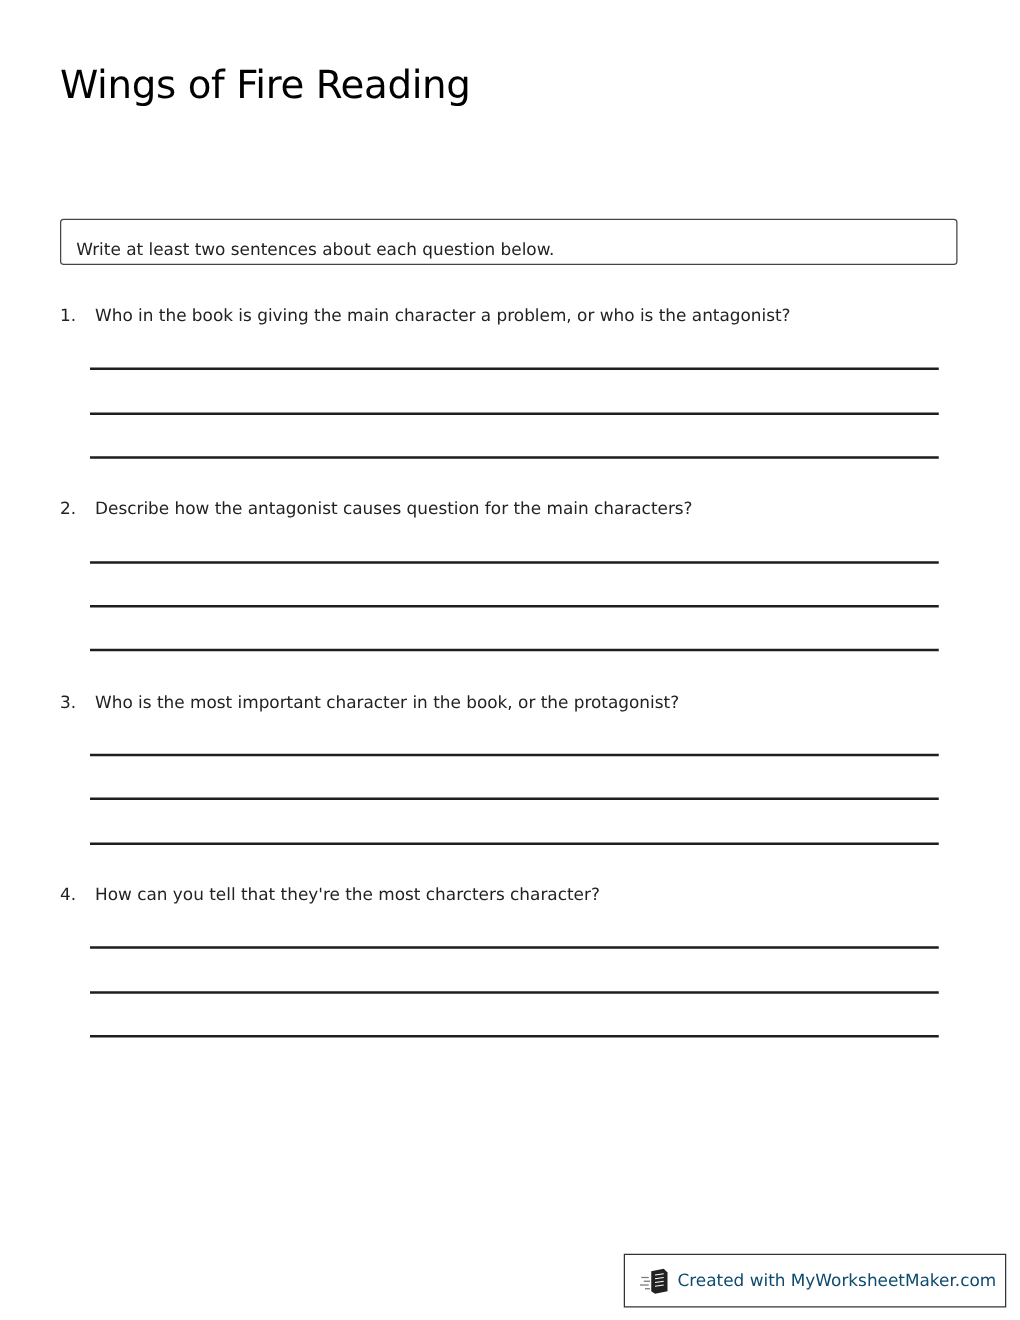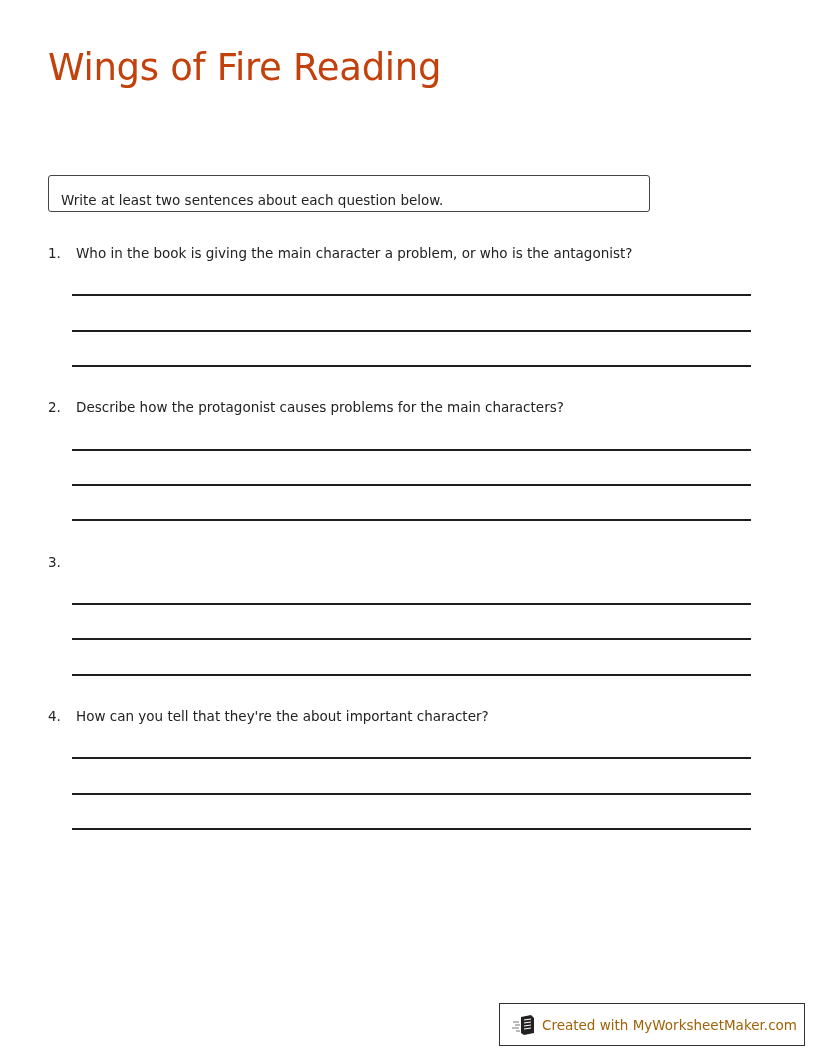--- a/index.html
+++ b/index.html
@@ -1,23 +1,23 @@
 <!DOCTYPE html>
 <html><head>
   <meta charset="utf-8">
   <style>
     html, body { margin: 0; padding: 0; background: #ffffff; }
     body { width: 816px; height: 1056px; position: relative; overflow: hidden; font-family: "DejaVu Sans", sans-serif; color: #222; }
-    .title { position: absolute; left: 48px; top: 48px; font-size: 37px; line-height: 40px; font-weight: normal; color: #c2410c; margin: 0; letter-spacing: -0.3px; }
-    .instructions { position: absolute; left: 48px; top: 175px; width: 602px; height: 37px; box-sizing: border-box; border: 1.5px solid #444; border-radius: 3px; padding: 12px 0 0 12px; display: flex; align-items: center; font-size: 13.5px; color: #222; }
+    .title { position: absolute; left: 48px; top: 48px; font-size: 31px; line-height: 40px; font-weight: normal; color: #000000; margin: 0; letter-spacing: -0.3px; }
+    .instructions { position: absolute; left: 48px; top: 175px; width: 718px; height: 37px; box-sizing: border-box; border: 1.5px solid #444; border-radius: 3px; padding: 12px 0 0 12px; display: flex; align-items: center; font-size: 13.5px; color: #222; }
     .question { position: absolute; left: 48px; width: 720px; }
     .q-text { display: flex; font-size: 13.5px; line-height: 18px; color: #222; }
     .q-num { width: 28px; flex: 0 0 28px; }
     .answer-line { position: absolute; left: 24px; width: 679px; height: 0; border-top: 2px solid #1e1e1e; }
-    .footer { position: absolute; left: 499px; top: 1003px; width: 306px; height: 43px; box-sizing: border-box; border: 1px solid #333; display: flex; align-items: center; padding-left: 12px; font-size: 13.5px; color: #a16207; }
+    .footer { position: absolute; left: 499px; top: 1003px; width: 306px; height: 43px; box-sizing: border-box; border: 1px solid #333; display: flex; align-items: center; padding-left: 12px; font-size: 13.5px; color: #0c4a6e; }
     .footer svg { margin-right: 6px; }
   </style>
 </head>
 <body>
 
 <h1 class="title">
   <span>Wings of Fire Reading</span><br>
 </h1>
 
 <div class="instructions">
@@ -30,40 +30,41 @@
     <span>Who in the book is giving the main character a problem, or who is the antagonist?</span>
   </div>
   <div class="answer-line" style="top:50px;"></div>
   <div class="answer-line" style="top:86px;"></div>
   <div class="answer-line" style="top:121px;"></div>
 </div>
 
 <div class="question" style="top:398px;">
   <div class="q-text">
     <span class="q-num">2.</span>
-    <span>Describe how the protagonist causes problems for the main characters?</span>
+    <span>Describe how the antagonist causes question for the main characters?</span>
   </div>
   <div class="answer-line" style="top:51px;"></div>
   <div class="answer-line" style="top:86px;"></div>
   <div class="answer-line" style="top:121px;"></div>
 </div>
 
 <div class="question" style="top:553px;">
   <div class="q-text">
     <span class="q-num">3.</span>
+    <span>Who is the most important character in the book, or the protagonist?</span>
   </div>
   <div class="answer-line" style="top:50px;"></div>
   <div class="answer-line" style="top:85px;"></div>
   <div class="answer-line" style="top:121px;"></div>
 </div>
 
 <div class="question" style="top:707px;">
   <div class="q-text">
     <span class="q-num">4.</span>
-    <span>How can you tell that they're the about important character?</span>
+    <span>How can you tell that they're the most charcters character?</span>
   </div>
   <div class="answer-line" style="top:50px;"></div>
   <div class="answer-line" style="top:86px;"></div>
   <div class="answer-line" style="top:121px;"></div>
 </div>
 
 <div class="footer">
   <svg width="24" height="22" viewBox="0 0 24 22">
     <line x1="1" y1="8" x2="7" y2="8" stroke="#777" stroke-width="1"></line>
     <line x1="3" y1="11" x2="8" y2="11" stroke="#777" stroke-width="1"></line>

